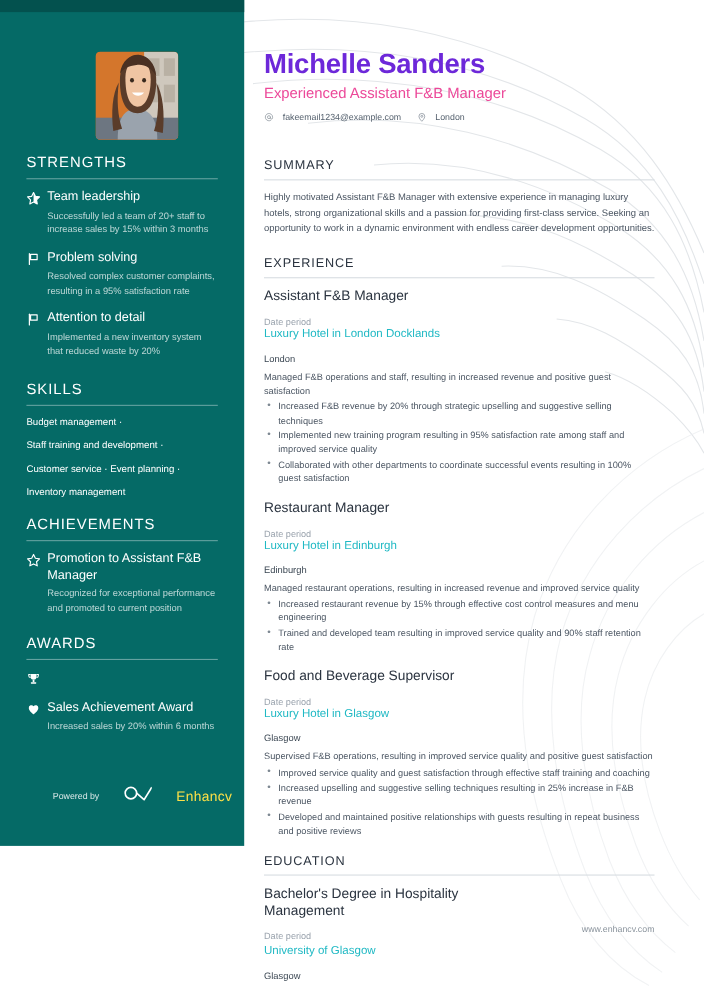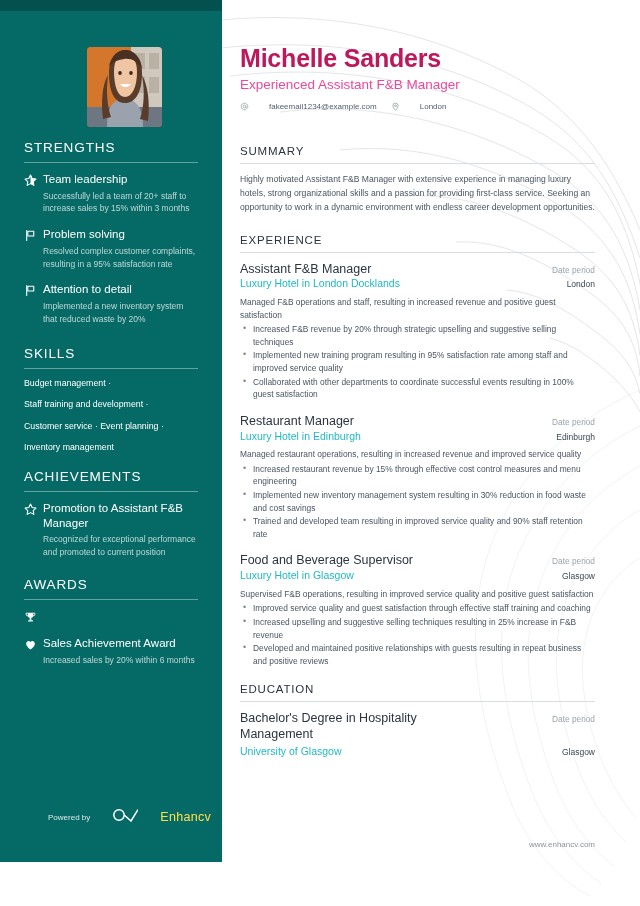--- a/index.html
+++ b/index.html
@@ -11,21 +11,21 @@
     overflow: hidden;
   }
   .page { position: relative; width: 640px; height: 906px; background:#fff; }
 
   
   .contours { position:absolute; top:0; right:0; width:420px; height:420px; pointer-events:none; z-index:0; }
   .contours-bottom { position:absolute; top:380px; right:0; width:430px; height:520px; pointer-events:none; z-index:0; opacity:.75;}
 
   
   .sidebar {
-    position:absolute; left:0; top:0; width:222px; height:862px;
+    position:absolute; left:0; top:0; width:222px; height:769px;
     background:#056a66; z-index:2;
   }
   .sidebar-topbar { position:absolute; left:0; top:0; width:222px; height:11px; background:#03514e; }
 
   .avatar {
     position:absolute; left:87px; top:47px; width:75px; height:80px;
     border-radius:4px; overflow:hidden; background:#c96a2a;
   }
   .avatar svg { display:block; }
 
@@ -49,34 +49,34 @@
 
   .powered {
     position:absolute; left:48px; bottom:36px; display:flex; align-items:center; gap:22px;
   }
   .powered-label { font-size:8px; color:rgba(255,255,255,.85); }
   .powered-name { font-size:12.5px; color:#fde047; letter-spacing:.3px; }
 
   
   .main { position:absolute; left:222px; top:0; width:418px; height:906px; z-index:1; padding:0 45px 0 18px; }
 
-  .name { font-size:25px; font-weight:bold; color:#be185d; letter-spacing:-.2px; margin-top:44px; }
+  .name { font-size:25px; font-weight:bold; color:#6d28d9; letter-spacing:-.2px; margin-top:44px; }
   .headline { font-size:13.5px; color:#ec4899; margin-top:4px; }
   .contacts { display:flex; gap:14px; margin-top:10px; align-items:center; }
-  .contact { display:flex; align-items:center; gap:20px; font-size:8px; color:#55616e; }
+  .contact { display:flex; align-items:center; gap:8px; font-size:8px; color:#55616e; }
   .contact svg { display:block; }
 
   .sec { margin-top:22px; }
   .sec-title { font-size:11.5px; letter-spacing:.8px; color:#2b3440; }
   .sec-rule { height:1px; background:#d8dde2; margin-top:6px; margin-bottom:9px; }
 
   .summary-text { font-size:8.6px; color:#4a5562; line-height:1.62; }
 
   .entry { margin-bottom:13px; }
-  .entry-row { display:flex; align-items:baseline; justify-content:space-between; gap:10px; }
+  .entry-row { display:flex; align-items:baseline; justify-content:space-between; gap:10px;flex-direction:column; }
   .entry-title { font-size:12.5px; color:#2b3440; line-height:1.25; }
   .entry-meta { font-size:8.3px; color:#9aa3ad; white-space:nowrap; flex:0 0 auto; }
   .entry-sub { font-size:10.5px; color:#20b9c4; line-height:1.3; }
   .entry-loc { font-size:8.5px; color:#3b4753; white-space:nowrap; flex:0 0 auto; }
   .entry-desc { font-size:8.4px; color:#4a5562; line-height:1.5; margin-top:5px; }
   .bullets { list-style:none; margin-top:2px; }
   .bullets li { position:relative; padding-left:13px; font-size:8.4px; color:#4a5562; line-height:1.5; margin-top:1px; }
   .bullets li:before { content:"•"; position:absolute; left:3px; top:-1px; color:#7d8892; font-size:9px; }
 
   .site { position:absolute; right:45px; bottom:57px; font-size:8px; color:#8b949d;text-align:right; }
@@ -305,21 +305,20 @@
           <div class="entry-title">Restaurant Manager</div>
           <div class="entry-meta">Date period</div>
         </div>
         <div class="entry-row">
           <div class="entry-sub">Luxury Hotel in Edinburgh</div>
           <div class="entry-loc">Edinburgh</div>
         </div>
         <div class="entry-desc">Managed restaurant operations, resulting in increased revenue and improved service quality</div>
         <ul class="bullets">
           <li>Increased restaurant revenue by 15% through effective cost control measures and menu engineering</li>
-          <li>Implemented new inventory management system resulting in 30% reduction in food waste and cost savings</li>
           <li>Trained and developed team resulting in improved service quality and 90% staff retention rate</li>
         </ul>
       </article>
 
       <article class="entry">
         <div class="entry-row">
           <div class="entry-title">Food and Beverage Supervisor</div>
           <div class="entry-meta">Date period</div>
         </div>
         <div class="entry-row">

